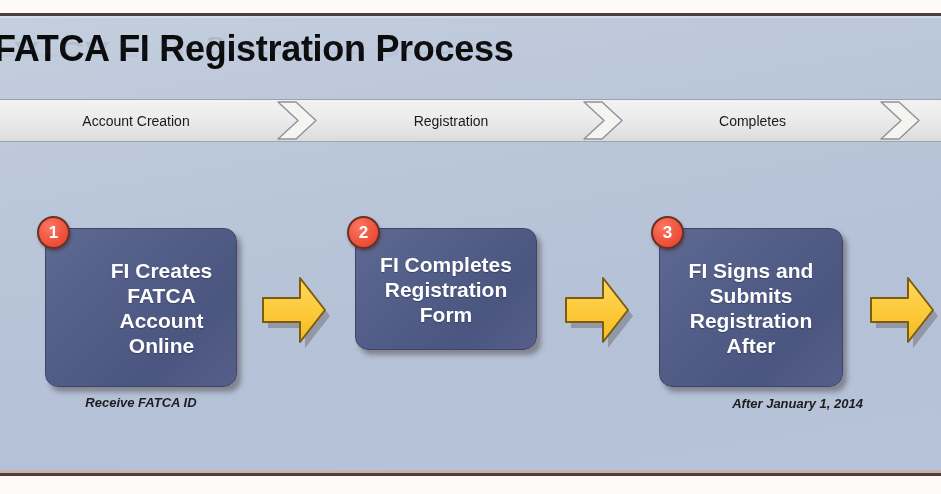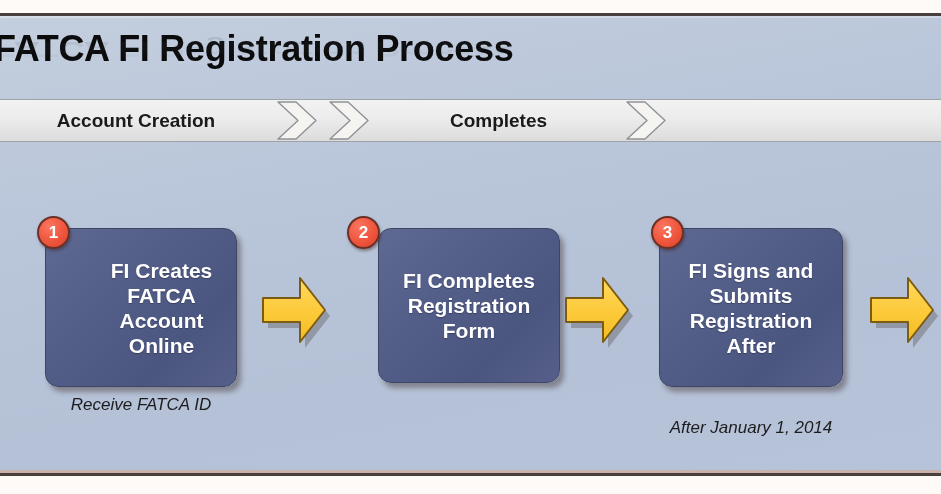--- a/index.html
+++ b/index.html
@@ -89,22 +89,22 @@
     display: flex;
     align-items: stretch;
   }
   .stage-cell {
     display: flex;
     align-items: center;
     justify-content: center;
     position: relative;
   }
   .stage-label {
-    font-size: 19px;
-    font-weight: bold;
+    font-size: 14px;
+    font-weight: normal;
     color: #1a1a1a;
     white-space: nowrap;
   }
   .stage-sep {
     width: 52px;
     display: flex;
     align-items: center;
     justify-content: center;
     flex: none;
   }
@@ -159,22 +159,22 @@
     z-index: 5;
   }
   .badge span {
     color: #ffffff;
     font-size: 17px;
     font-weight: bold;
     line-height: 1;
   }
   .caption {
     position: absolute;
-    font-size: 17px;
-    font-weight: normal;
+    font-size: 13px;
+    font-weight: bold;
     font-style: italic;
     color: #1d1d1f;
     white-space: nowrap;
     text-align: center;
   }
 
   
   .arrow {
     position: absolute;
   }
@@ -195,20 +195,23 @@
 
     <div class="stage-cell" style="width:272px;">
       <span class="stage-label">Account Creation</span>
     </div>
     <div class="stage-sep">
       <svg class="chev" width="44" height="41" viewBox="0 0 44 41">
         <path d="M2 2 L22 20.5 L2 39 L20 39 L40 20.5 L20 2 Z" fill="#f6f4f0" stroke="#8e9298" stroke-width="1.4" stroke-linejoin="round"></path>
       </svg>
     </div>
 
+    <div class="stage-cell" style="width:254px;">
+      <span class="stage-label">Registration</span>
+    </div>
     <div class="stage-sep">
       <svg class="chev" width="44" height="41" viewBox="0 0 44 41">
         <path d="M2 2 L22 20.5 L2 39 L20 39 L40 20.5 L20 2 Z" fill="#f6f4f0" stroke="#8e9298" stroke-width="1.4" stroke-linejoin="round"></path>
       </svg>
     </div>
 
     <div class="stage-cell" style="width:245px;">
       <span class="stage-label">Completes</span>
     </div>
     <div class="stage-sep">
@@ -239,21 +242,21 @@
             <stop offset="55%" stop-color="#fcc938"></stop>
             <stop offset="100%" stop-color="#f4bb26"></stop>
           </linearGradient>
         </defs>
         <path d="M5 28 L5 52 L42 52 L42 72 L67 40 L42 8 L42 28 Z" fill="rgba(80,70,70,0.34)" transform="translate(5,6)"></path>
         <path d="M5 28 L5 52 L42 52 L42 72 L67 40 L42 8 L42 28 Z" fill="url(#agr1)" stroke="#7c5c12" stroke-width="2" stroke-linejoin="round"></path>
       </svg>
     </div>
 
     <div class="node" style="left:355px; top:86px; width:182px; height:159px;">
-      <div class="node-box" style="width:182px; height:155px;margin-left:23px;">
+      <div class="node-box" style="width:182px; height:122px;">
         <div class="node-text">FI Completes Registration Form</div>
       </div>
       <div class="badge" style="left:-8px; top:-12px;">
         <span>2</span>
       </div>
     </div>
     <div class="caption" style="left:355px; top:253px; width:182px;"></div>
 
     <div class="arrow" style="left:561px; top:128px;">
       <svg width="72" height="80" viewBox="0 0 72 80">
@@ -270,21 +273,21 @@
     </div>
 
     <div class="node" style="left:659px; top:86px; width:184px; height:159px;">
       <div class="node-box" style="width:184px; height:159px;">
         <div class="node-text">FI Signs and Submits Registration After</div>
       </div>
       <div class="badge" style="left:-8px; top:-12px;">
         <span>3</span>
       </div>
     </div>
-    <div class="caption" style="left:639px; top:276px; width:224px;">After January 1, 2014</div>
+    <div class="caption" style="left:639px; top:254px; width:224px;text-align:right;">After January 1, 2014</div>
 
     <div class="arrow" style="left:866px; top:128px;">
       <svg width="72" height="80" viewBox="0 0 72 80">
         <defs>
           <linearGradient id="agr3" x1="0" y1="0" x2="0" y2="1">
             <stop offset="0%" stop-color="#ffd95e"></stop>
             <stop offset="55%" stop-color="#fcc938"></stop>
             <stop offset="100%" stop-color="#f4bb26"></stop>
           </linearGradient>
         </defs>

